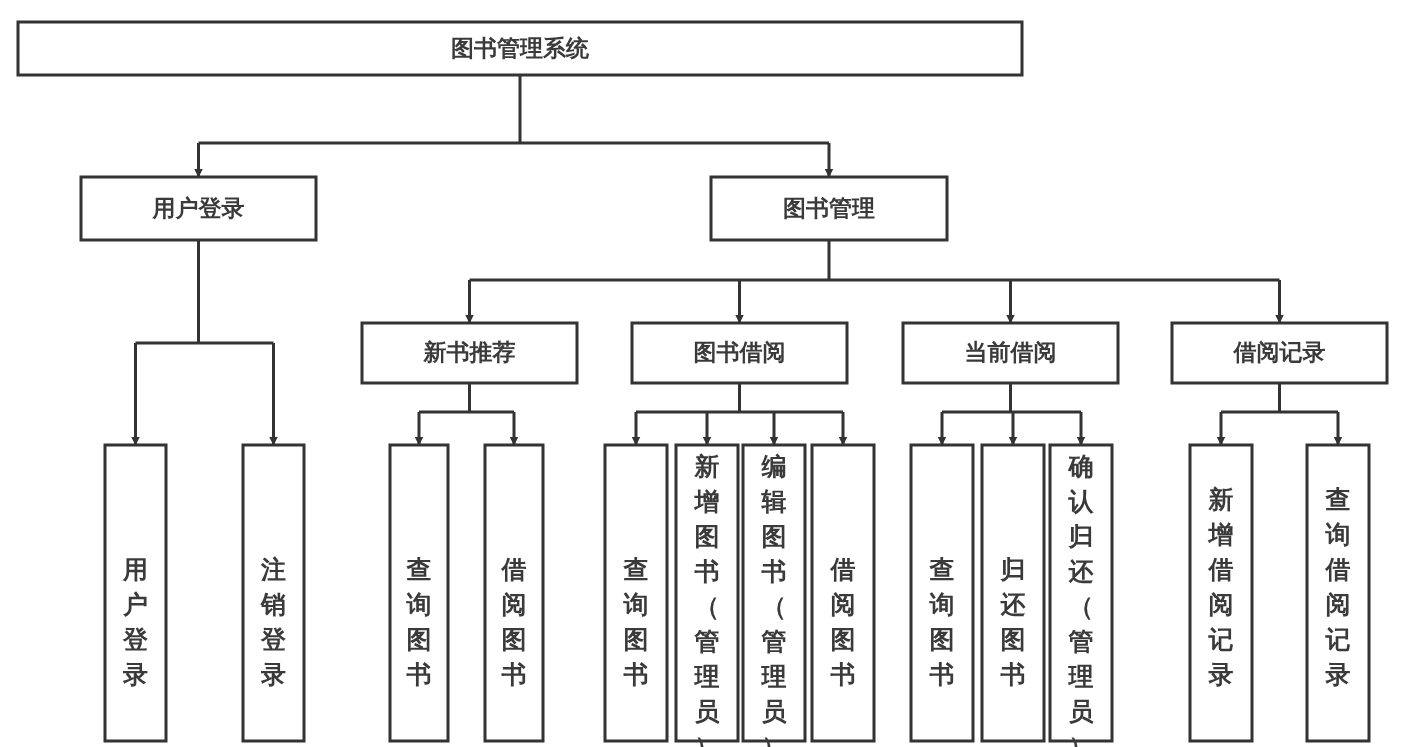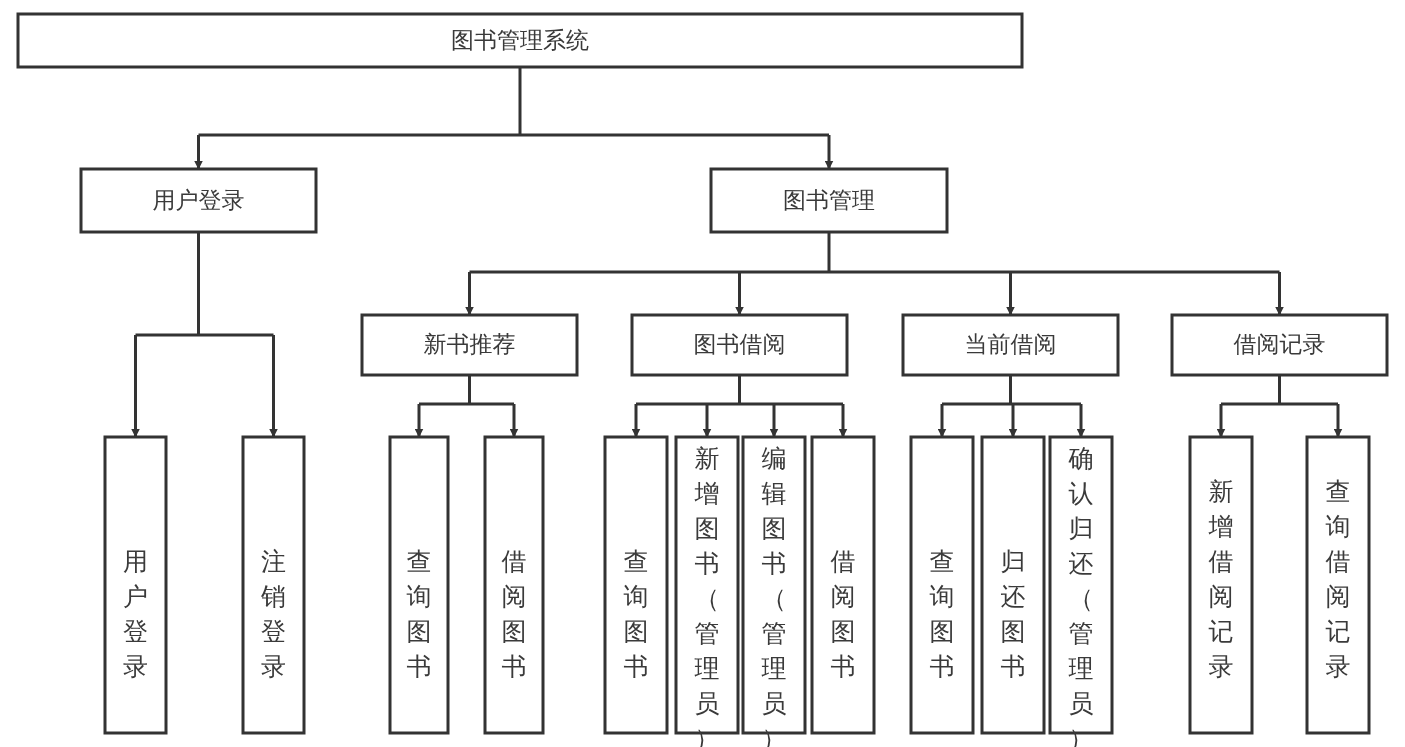--- a/index.html
+++ b/index.html
@@ -2,21 +2,21 @@
 <html><head>
 <meta charset="utf-8">
 <style>
   html,body{margin:0;padding:0;background:#ffffff;}
   body{
     width:1405px;height:747px;
     font-family:"Liberation Sans","DejaVu Sans",sans-serif;
     overflow:hidden;
     position:relative;
   }
-  #diagram-root{position:absolute;left:0;top:0;width:1405px;height:556px;}
+  #diagram-root{position:absolute;left:0;top:8px;width:1405px;height:556px;font-weight:bold;}
   svg{display:block;}
   .node-box{fill:#ffffff;stroke:#333333;stroke-width:3;}
   .connector{stroke:#333333;stroke-width:3;fill:none;}
   .node-label{
     fill:#3a3a3a;
     font-family:"Liberation Sans","DejaVu Sans",sans-serif;
     font-size:23px;
     text-anchor:middle;
     dominant-baseline:middle;
   }

